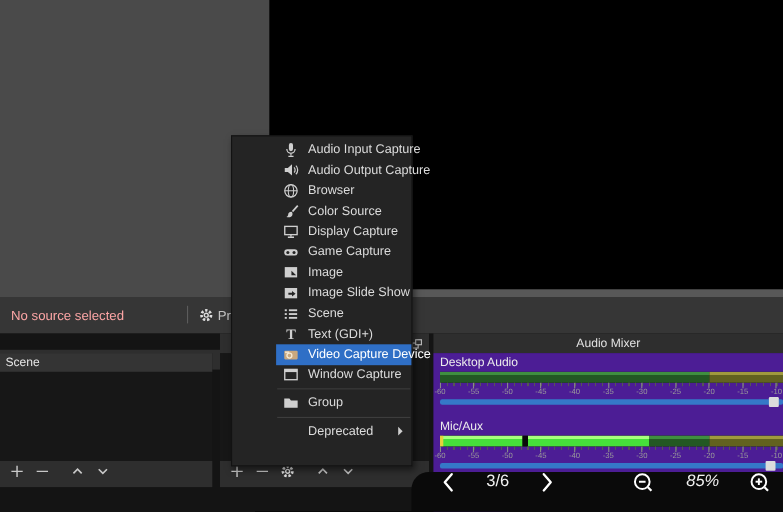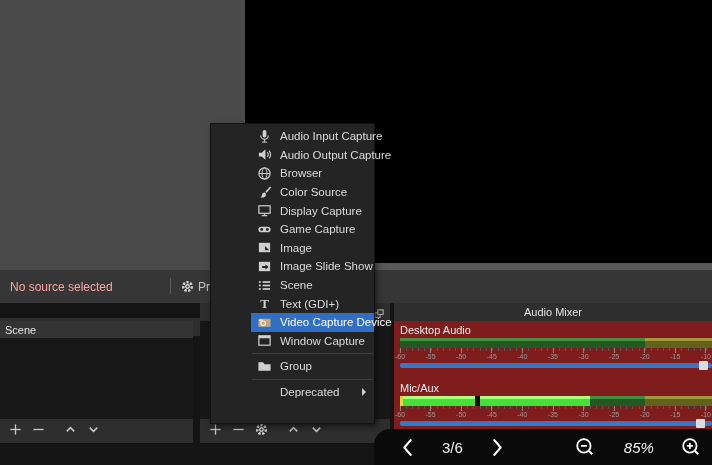--- a/index.html
+++ b/index.html
@@ -25,21 +25,21 @@
   .panel-title{color:#e2e2e2;font-size:11px;}
   .dock-ic{position:absolute;right:5px;top:3px;width:12px;height:12px;}
   .panel-list{position:absolute;background:#171717;}
   .panel-toolbar{position:absolute;height:24px;background:#2e2e2e;display:flex;align-items:center;padding-left:4px;}
   .tool-ic{width:17px;height:17px;margin:0 3px;display:inline-flex;align-items:center;justify-content:center;}
   .tool-gap{width:9px;}
   .scene-row{height:17px;background:#343434;color:#e6e6e6;font-size:11px;display:flex;align-items:center;padding-left:5px;}
   .bottom-strip{position:absolute;left:0;top:443px;width:394px;height:22px;background:#141414;}
 
   
-  #mixer-content{position:absolute;left:394px;top:321px;width:318px;height:144px;background:#7f1d1d;overflow:hidden;}
+  #mixer-content{position:absolute;left:394px;top:321px;width:318px;height:144px;background:#4c1d95;overflow:hidden;}
   .chan{position:relative;margin:0 0 0 6px;width:312px;}
   .chan-name{color:#ececec;font-size:11px;height:13px;line-height:13px;}
   .meter{position:relative;height:10px;width:100%;background:#1d2a1d;overflow:hidden;margin-top:1px;}
   .seg{position:absolute;top:0;height:100%;}
   .seg-green-dim{background:linear-gradient(to bottom,#3f8f3f 0 30%,#235823 30% 100%);}
   .seg-yellow-dim{background:linear-gradient(to bottom,#a09a3d 0 30%,#62621f 30% 100%);}
   .seg-green-bright{background:linear-gradient(to bottom,#a7ff7c 0 30%,#46e03a 30% 100%);}
   .seg-gap{background:#0a0a0a;}
   .meter-left-marker{position:absolute;left:0;top:0;width:3px;height:100%;background:#e6d23c;z-index:3;}
   .ticks{position:relative;height:12px;width:100%;}
@@ -58,21 +58,21 @@
   .menu-item{height:18.6px;display:flex;align-items:center;padding-left:5px;color:#dcdcdc;font-size:11.5px;position:relative;}
   .menu-item.hl{background:#2f6fc6;color:#fff;}
   .mi-ic{width:16px;height:15px;display:inline-flex;align-items:center;justify-content:center;flex:none;}
   .mi-label{margin-left:8px;white-space:nowrap;}
   .menu-sep{height:1px;background:#3d3d3d;margin:3px 1px;}
   .submenu-arrow{position:absolute;right:8px;width:0;height:0;border-left:4px solid #cfcfcf;
                  border-top:4px solid transparent;border-bottom:4px solid transparent;}
 
   
   #viewer{position:absolute;left:374px;top:429px;width:338px;height:36px;background:#0a0a0a;
-          border-top-left-radius:16px;display:flex;align-items:center;z-index:20;color:#f2f2f2;gap:13px;}
+          border-top-left-radius:16px;display:flex;align-items:flex-start;z-index:20;color:#f2f2f2;gap:13px;}
   .vw-ic{display:inline-flex;align-items:center;justify-content:center;}
   .vw-text{font-size:15px;color:#f2f2f2;}
   .vw-div{width:1.5px;height:20px;background:#4a4a4a;margin:0 20px 0 24px;}
   .ratio-box{border:1.5px solid #fff;border-radius:2px;padding:0px 19px;font-size:9px;font-weight:bold;color:#fff;line-height:12px;}
 </style>
 </head>
 <body>
 
 <div id="app">
 

